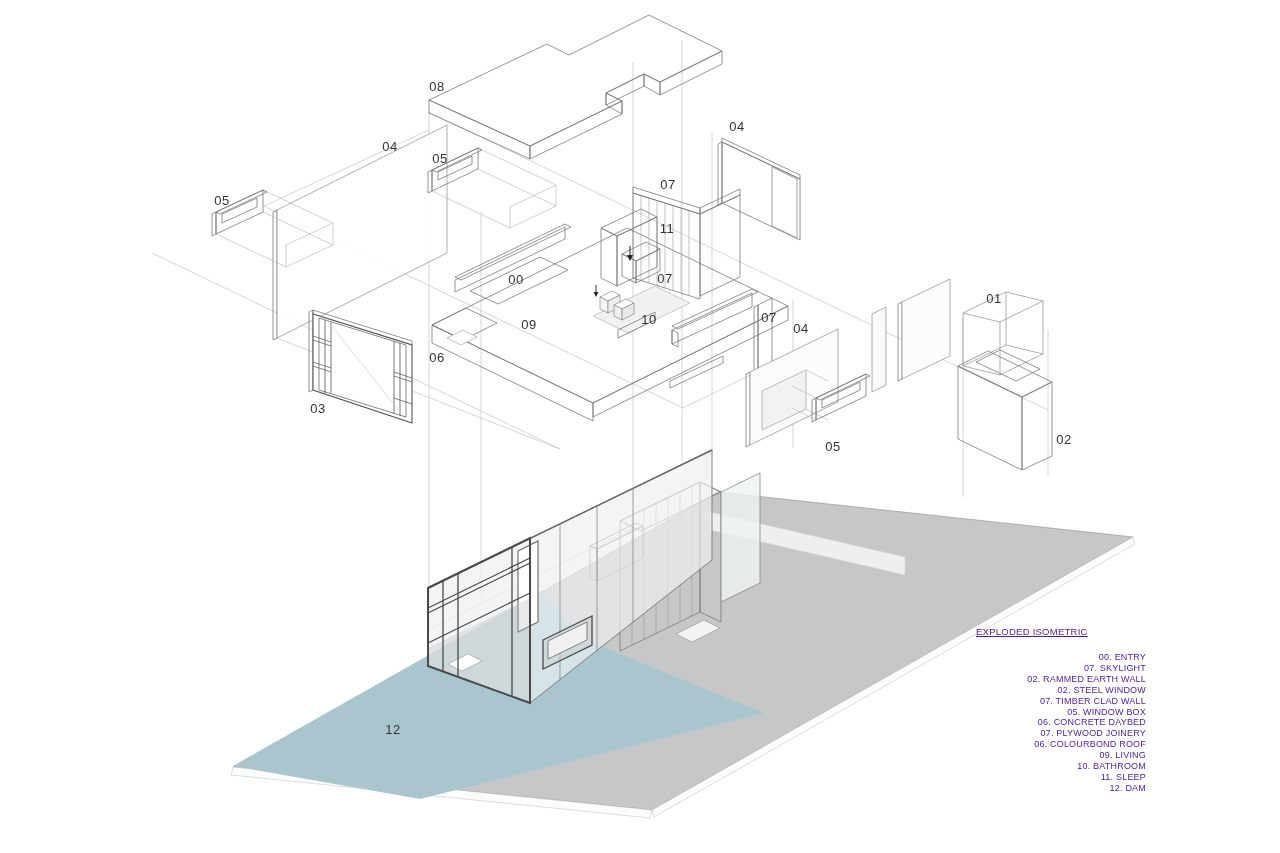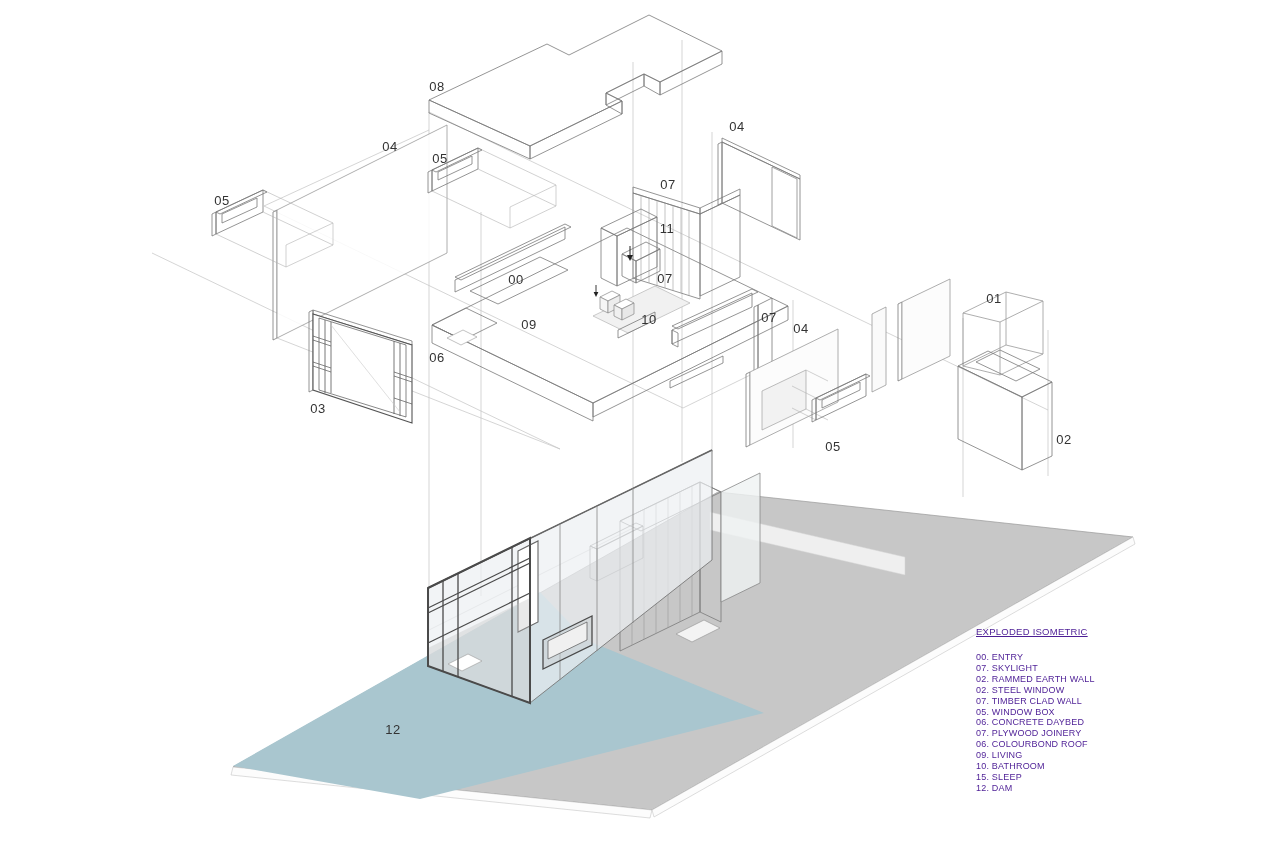--- a/index.html
+++ b/index.html
@@ -6,21 +6,21 @@
   #canvas{position:relative;width:1280px;height:853px;background:#fff;overflow:hidden;
           font-family:"Liberation Sans",sans-serif;border-radius:19px;}
   #scene{position:absolute;left:0;top:0;}
   
   .ln{stroke:#7a7a7a;stroke-width:.8;fill:none;}
   .wire{stroke:#c3c3c3;stroke-width:.7;fill:none;}
   .wire2{stroke:#b2b2b2;stroke-width:.6;fill:none;}
   text.lbl{font-family:"Liberation Sans",sans-serif;font-size:13px;fill:#333;letter-spacing:.4px;}
   #legend{position:absolute;left:976px;top:626px;width:170px;color:#4c1d95;}
   #legend .title{font-size:9.5px;letter-spacing:.25px;text-decoration:underline;margin-bottom:15px;}
-  #legend .item{font-size:9px;line-height:10.9px;letter-spacing:.2px;}
+  #legend .item{font-size:9px;line-height:10.9px;letter-spacing:.2px;text-align:right;}
 </style>
 </head>
 <body>
 
 <div id="canvas">
 <svg id="scene" width="1280" height="853" viewBox="0 0 1280 853">
 
   <g>
     <line class="wire" x1="429" y1="112" x2="429" y2="630"></line>
     <line class="wire" x1="633" y1="62" x2="633" y2="500"></line>
@@ -288,17 +288,17 @@
         <div class="item">07. SKYLIGHT</div>
         <div class="item">02. RAMMED EARTH WALL</div>
         <div class="item">02. STEEL WINDOW</div>
         <div class="item">07. TIMBER CLAD WALL</div>
         <div class="item">05. WINDOW BOX</div>
         <div class="item">06. CONCRETE DAYBED</div>
         <div class="item">07. PLYWOOD JOINERY</div>
         <div class="item">06. COLOURBOND ROOF</div>
         <div class="item">09. LIVING</div>
         <div class="item">10. BATHROOM</div>
-        <div class="item">15. SLEEP</div>
+        <div class="item">11. SLEEP</div>
         <div class="item">12. DAM</div>
       </div>
 </div>
 </div>
 
 </body></html>

